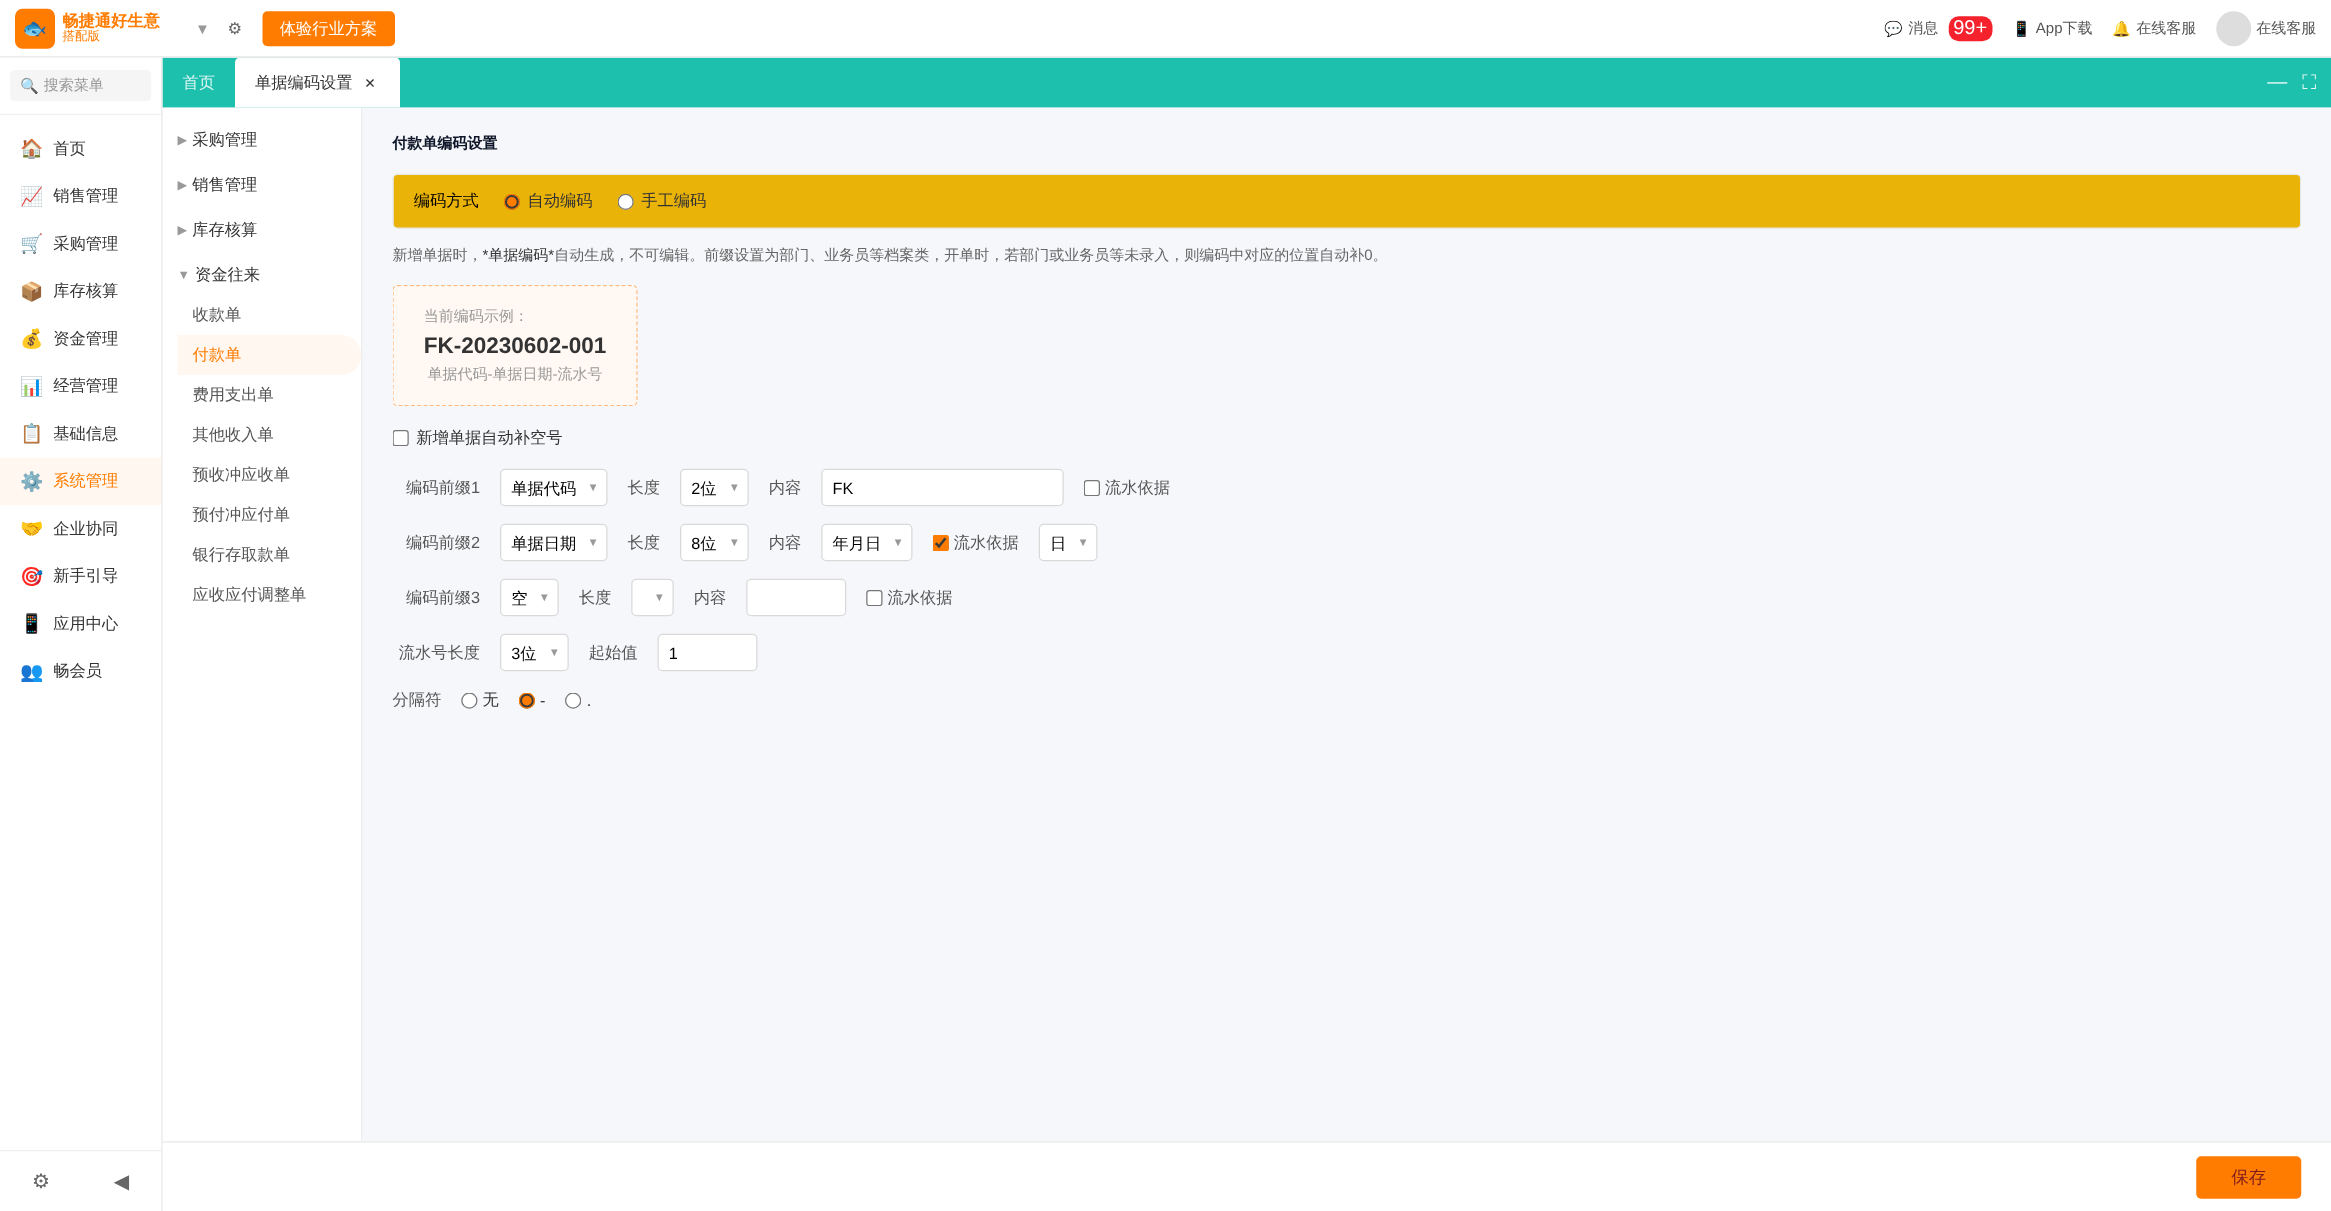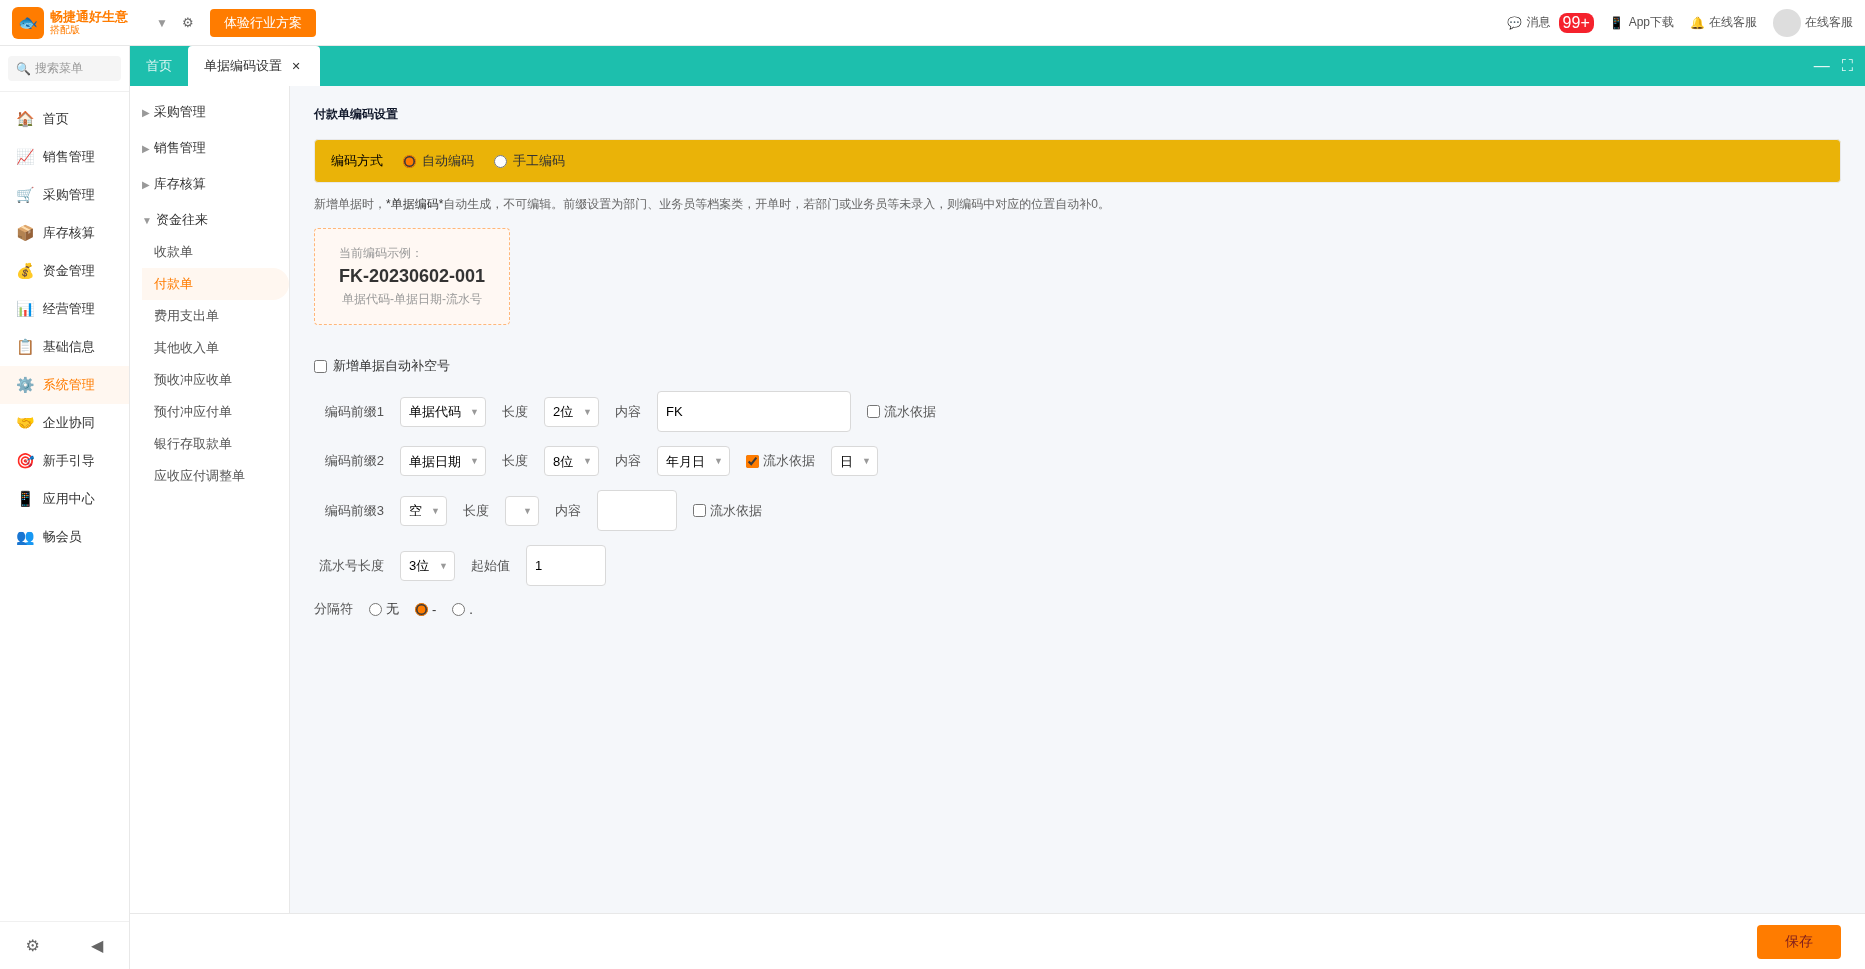--- a/index.html
+++ b/index.html
@@ -291,21 +291,21 @@
     }
     .info-text span { color: #333; }
 
     
     .code-preview-box {
       background: #fff8f3;
       border: 1px dashed #ffb77a;
       border-radius: 4px;
       padding: 16px 24px;
       display: inline-block;
-      margin-bottom: 32px;
+      margin-bottom: 16px;
     }
     .code-preview-main {
       font-size: 18px;
       font-weight: bold;
       color: #333;
     }
     .code-preview-sub {
       font-size: 12px;
       color: #999;
       margin-top: 4px;
@@ -358,21 +358,21 @@
     .form-select-wrapper .arrow-down {
       position: absolute;
       right: 6px;
       top: 50%;
       transform: translateY(-50%);
       font-size: 9px;
       color: #999;
       pointer-events: none;
     }
     .form-input {
-      height: 41px;
+      height: 30px;
       border: 1px solid #d9d9d9;
       border-radius: 4px;
       padding: 14px 8px;
       font-size: 13px;
       background: #fff;
       outline: none;
     }
     .form-content-label {
       font-size: 13px;
       color: #555;

